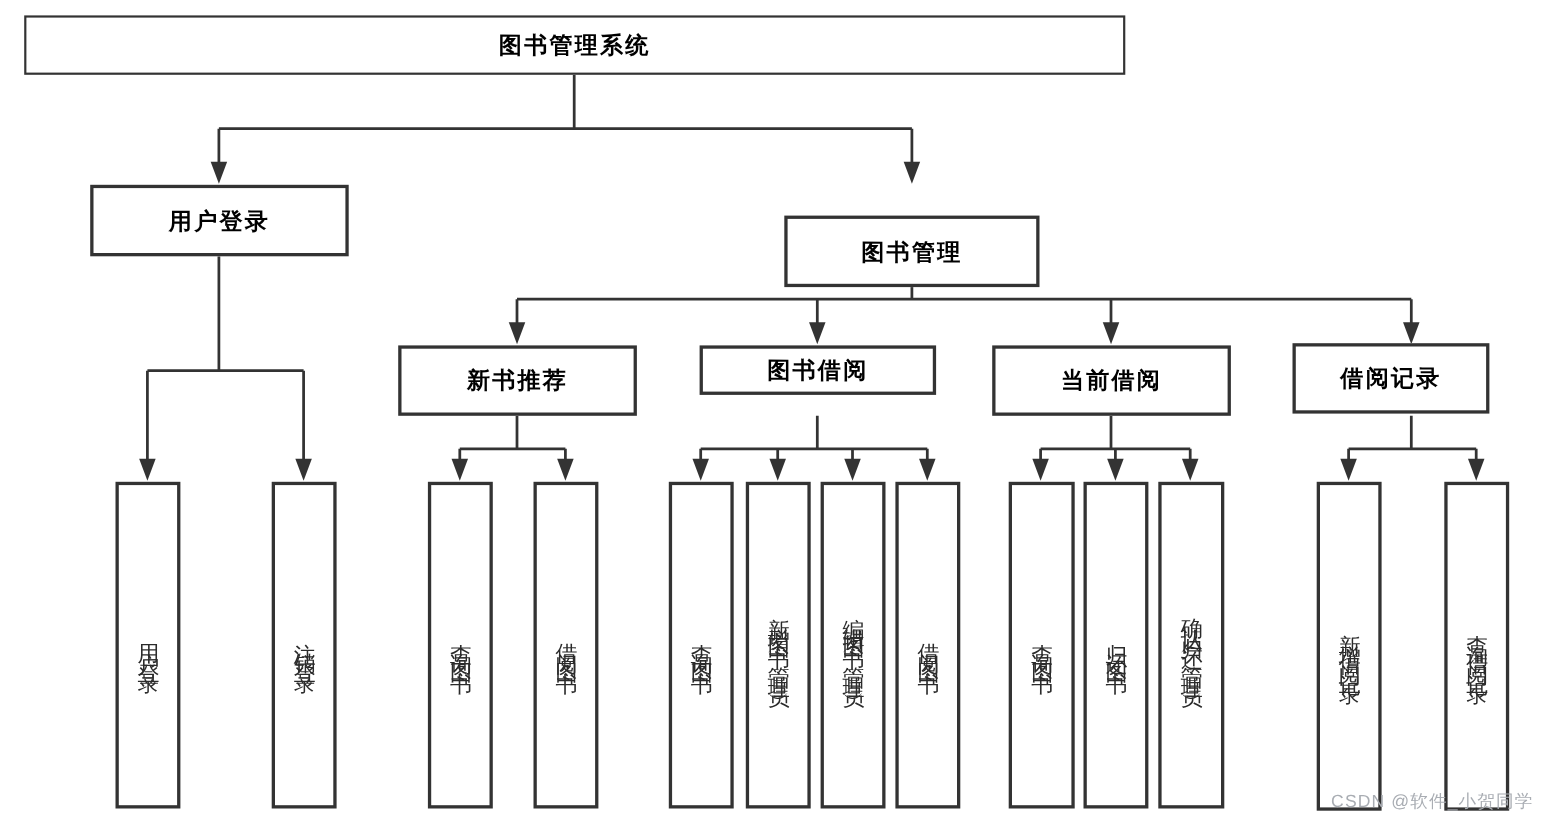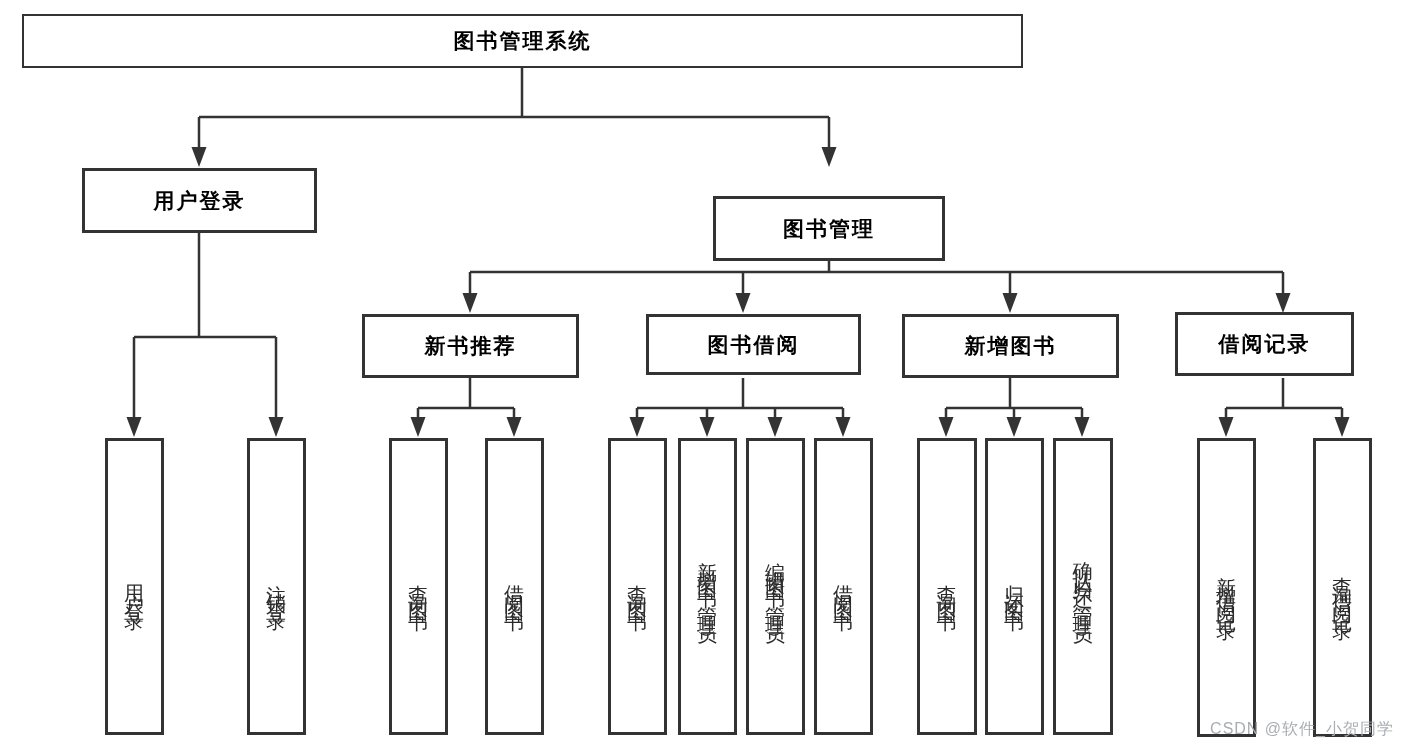--- a/index.html
+++ b/index.html
@@ -120,25 +120,25 @@
   <div class="node" style="left:82px; top:168px; width:235px; height:65px;">
     <span class="hlabel">用户登录</span>
   </div>
   <div class="node" style="left:713px; top:168px; width:232px; height:65px;margin-top:28px;">
     <span class="hlabel">图书管理</span>
   </div>
 
   <div class="node" style="left:362px; top:314px; width:217px; height:64px;justify-content:center;">
     <span class="hlabel">新书推荐</span>
   </div>
-  <div class="node" style="left:636px; top:314px; width:215px; height:61px;margin-left:10px;">
+  <div class="node" style="left:636px; top:314px; width:215px; height:45px;">
     <span class="hlabel">图书借阅</span>
   </div>
   <div class="node" style="left:902px; top:314px; width:217px; height:64px;">
-    <span class="hlabel">新增图书</span>
+    <span class="hlabel">当前借阅</span>
   </div>
   <div class="node" style="left:1175px; top:312px; width:179px; height:64px;">
     <span class="hlabel">借阅记录</span>
   </div>
 
   <div class="node leaf" style="left:105px; top:438px; width:59px; height:297px;">
     <span class="vlabel">用户登录</span>
   </div>
   <div class="node leaf" style="left:247px; top:438px; width:59px; height:297px;">
     <span class="vlabel">注销登录</span>

